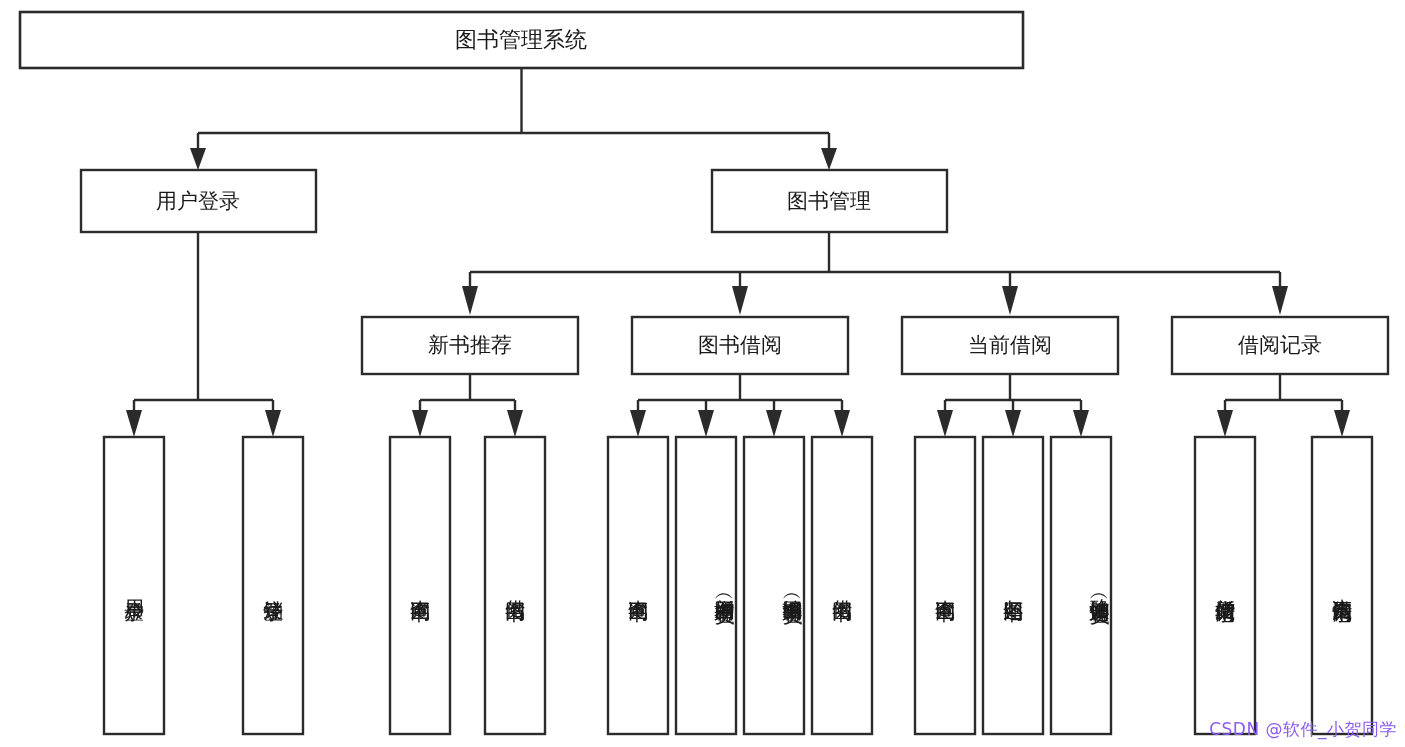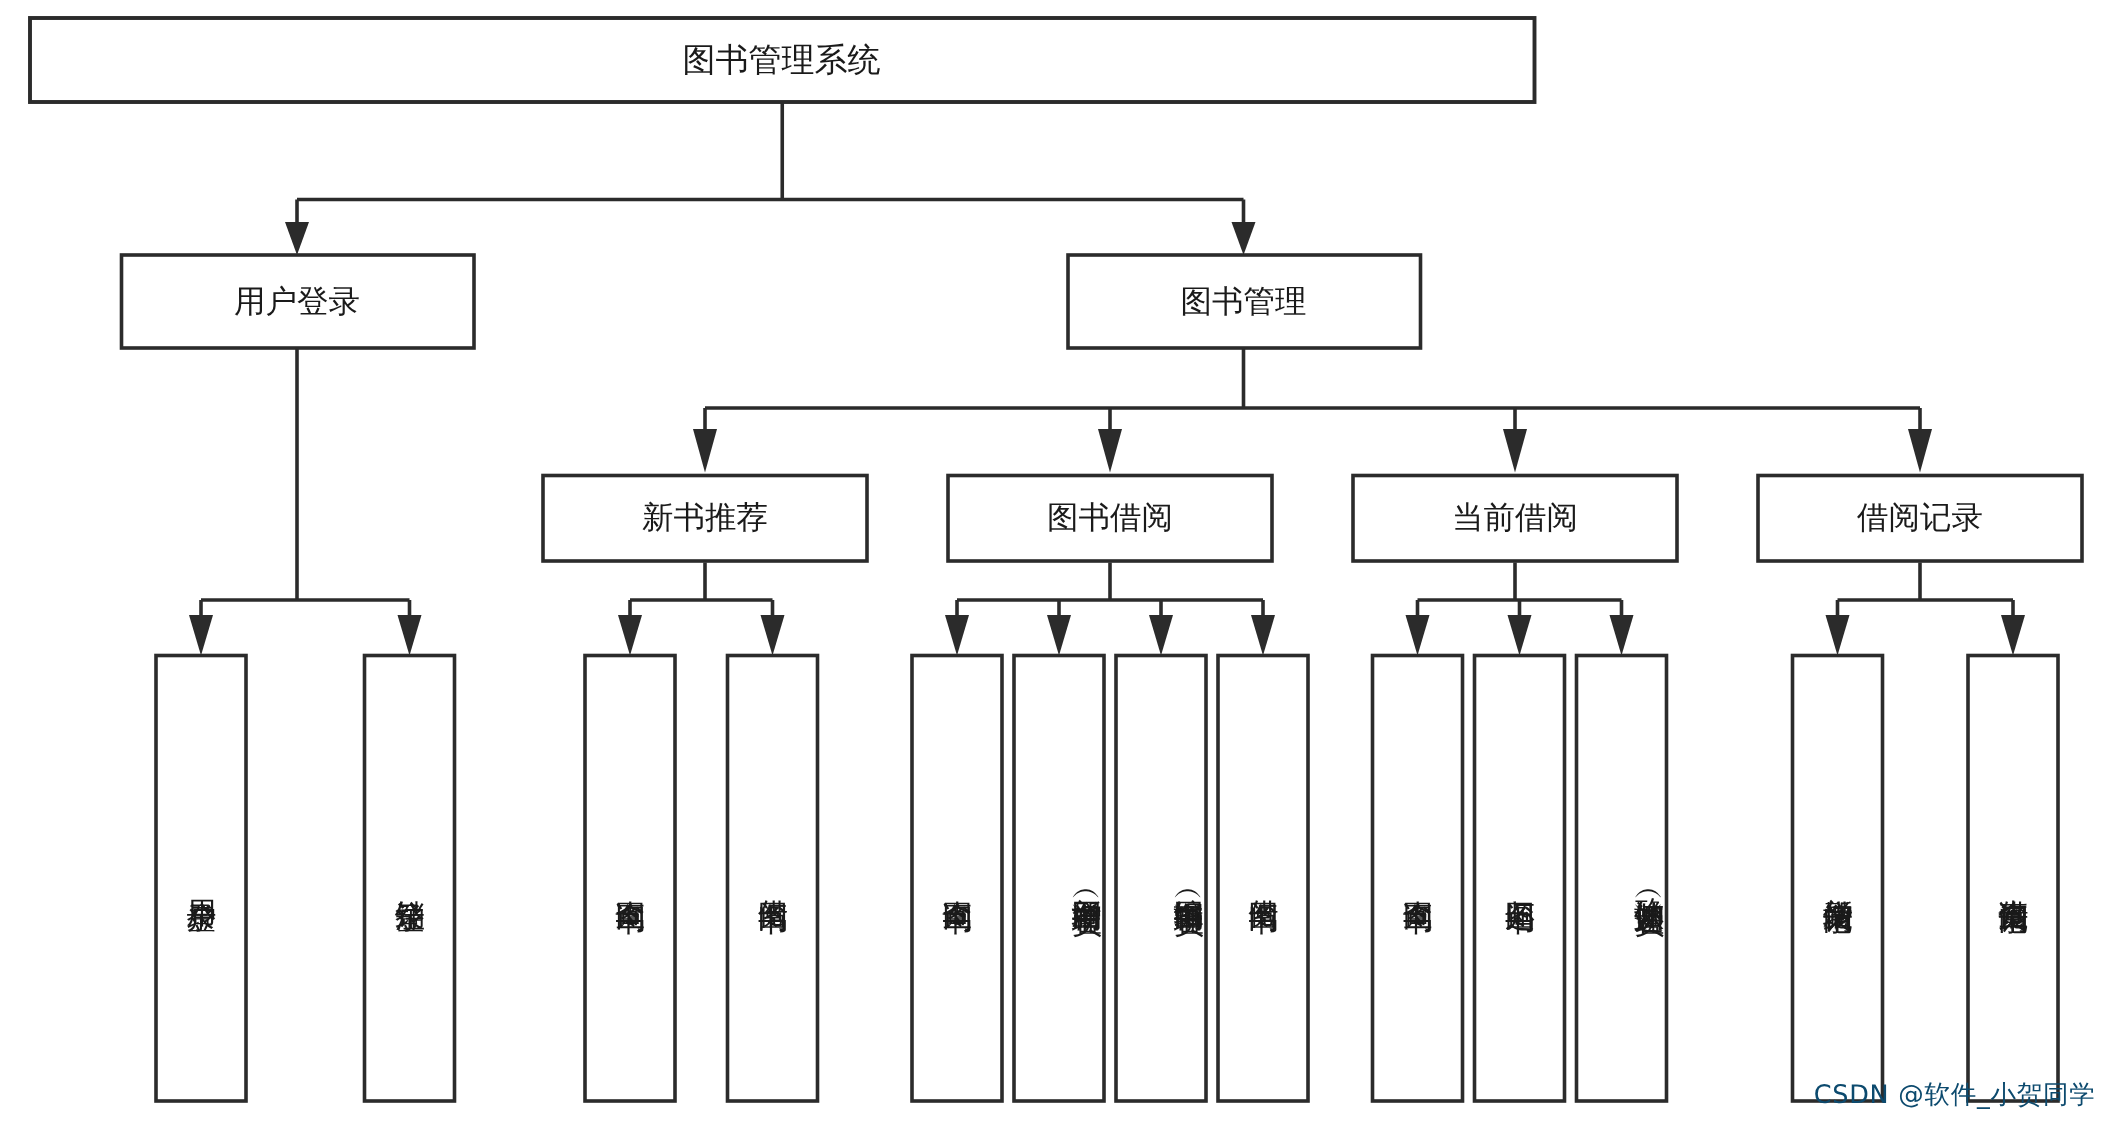--- a/index.html
+++ b/index.html
@@ -77,21 +77,21 @@
   }
   .leaf-label.center {
     align-items: center;
   }
   .watermark {
     position: absolute;
     right: 8px;
     bottom: 6px;
     font-family: "DejaVu Sans", "Liberation Sans", sans-serif;
     font-size: 17px;
-    color: #0c4a6e;
+    color: #8b5cf6;
     white-space: nowrap;
     letter-spacing: 0.5px;
   }
 </style>
 </head>
 <body>
 
 <div id="diagram-root">
 
   <svg id="tree-svg" viewBox="0 0 1405 747" xmlns="http://www.w3.org/2000/svg">

